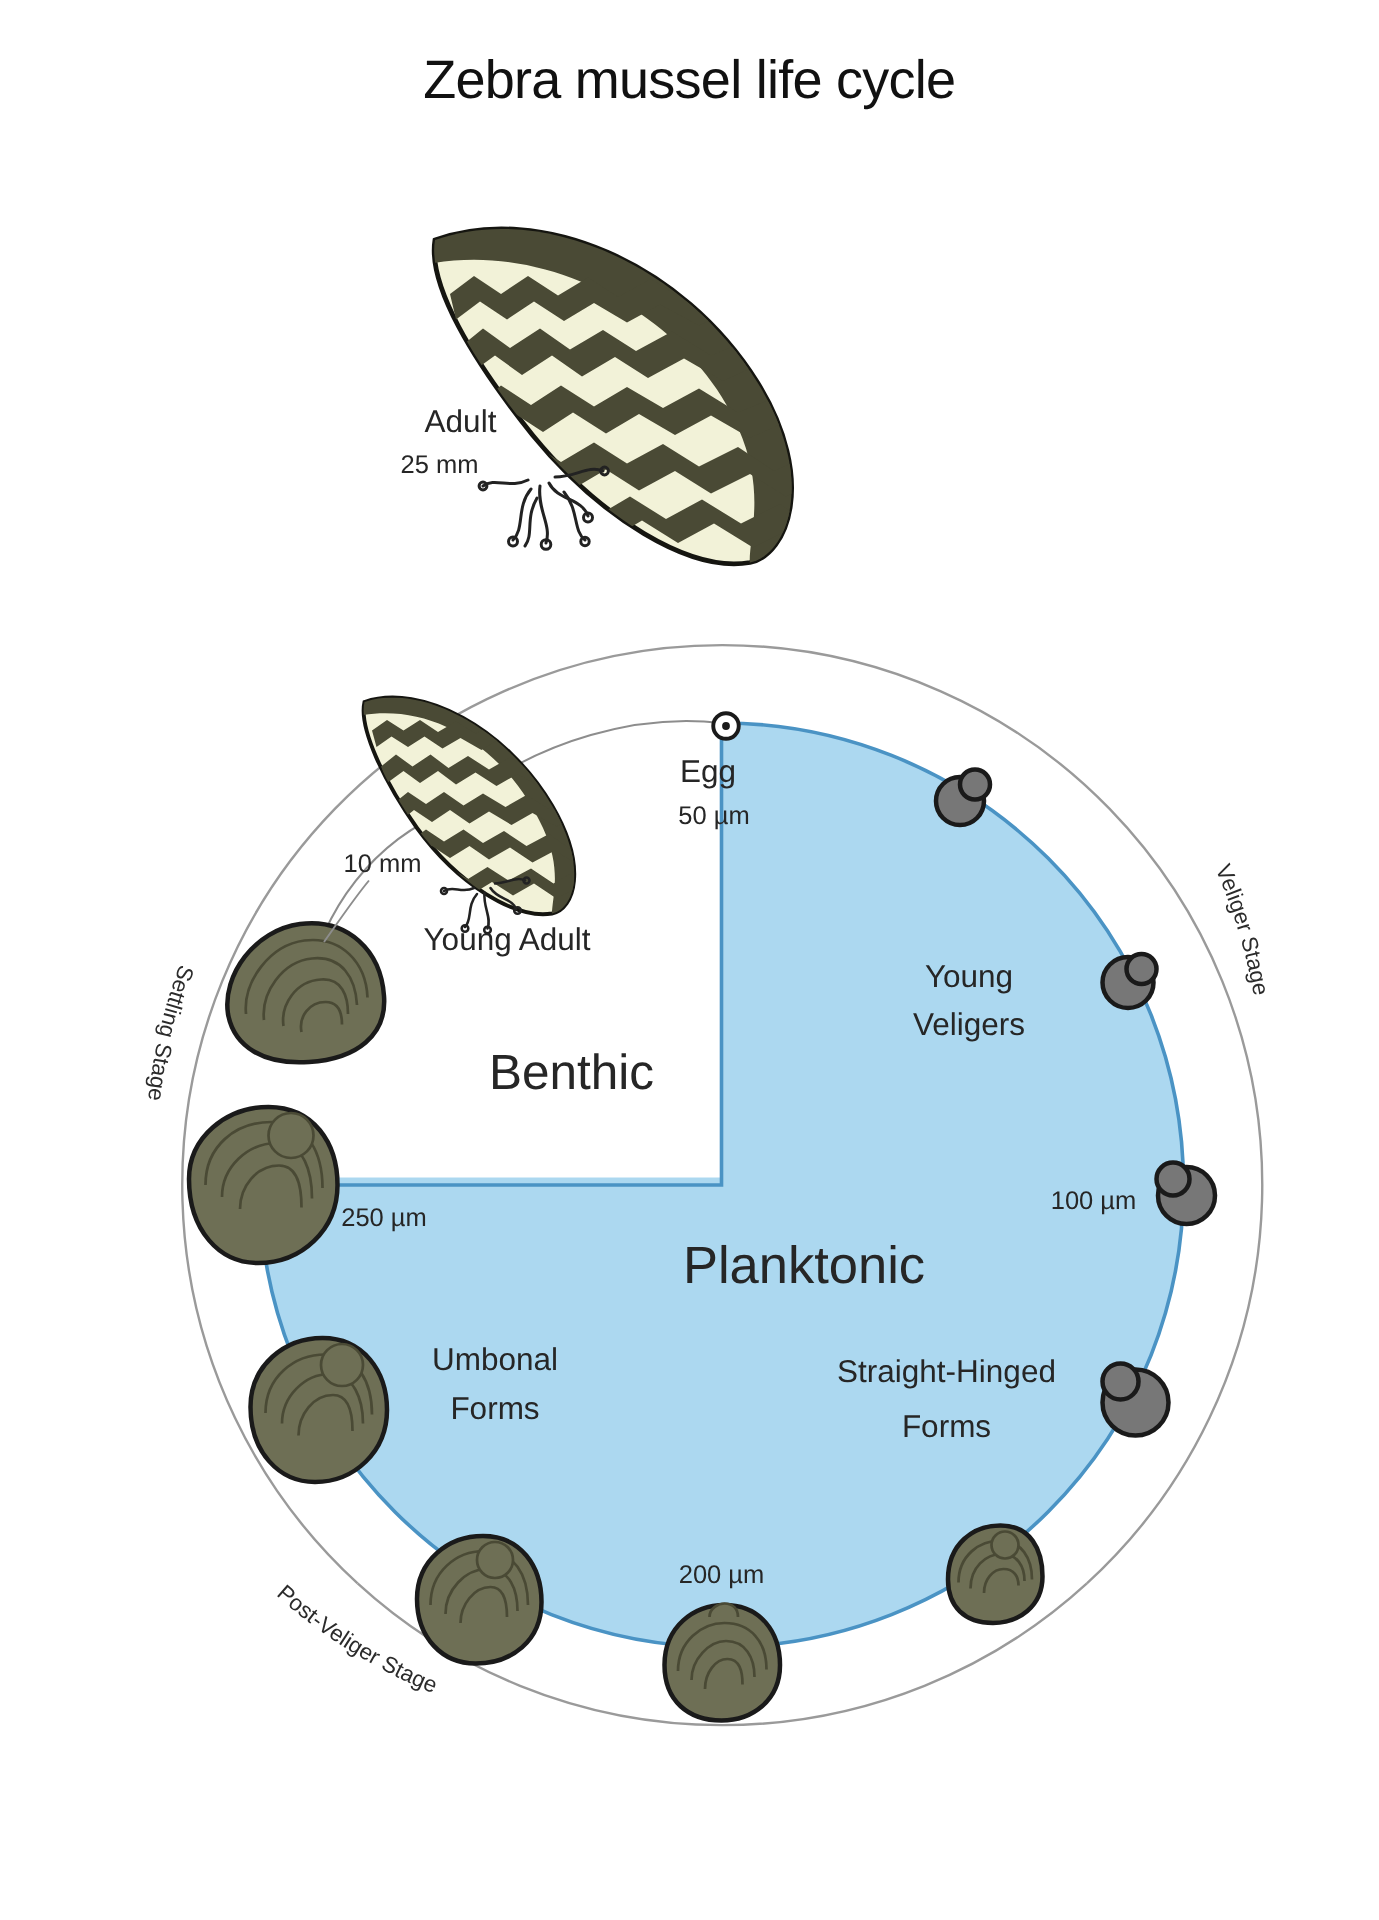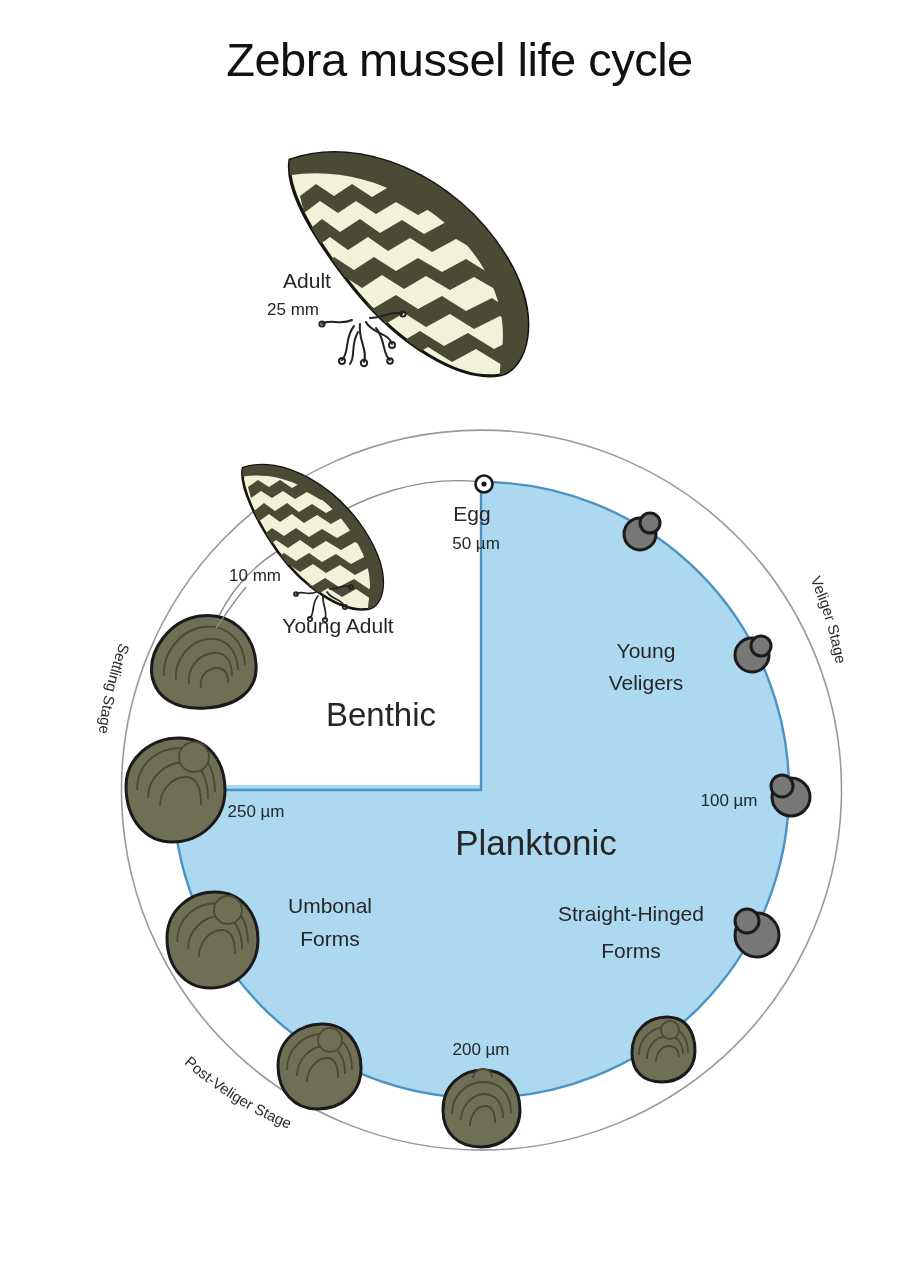--- a/index.html
+++ b/index.html
@@ -20,21 +20,21 @@
     inset: 0;
     width: 919px;
     height: 1280px;
   }
   .title {
     position: absolute;
     top: 32px;
     left: 0;
     width: 919px;
     text-align: center;
-    font-size: 47px;
+    font-size: 36px;
     font-weight: 400;
     letter-spacing: -0.5px;
     color: #111111;
     font-family: "Liberation Sans", sans-serif;
     white-space: nowrap;
   }
   svg { display: block; }
   .lbl {
     font-family: "Liberation Sans", sans-serif;
     fill: #262626;

